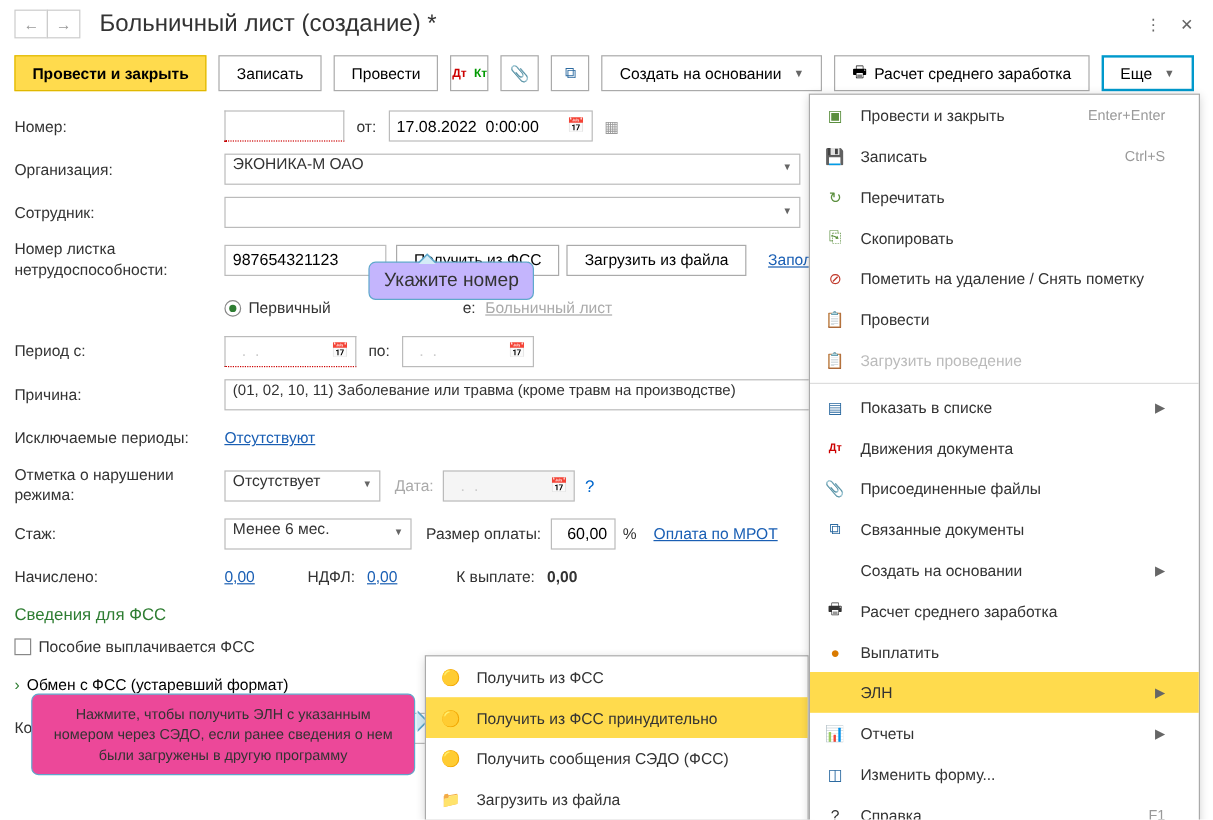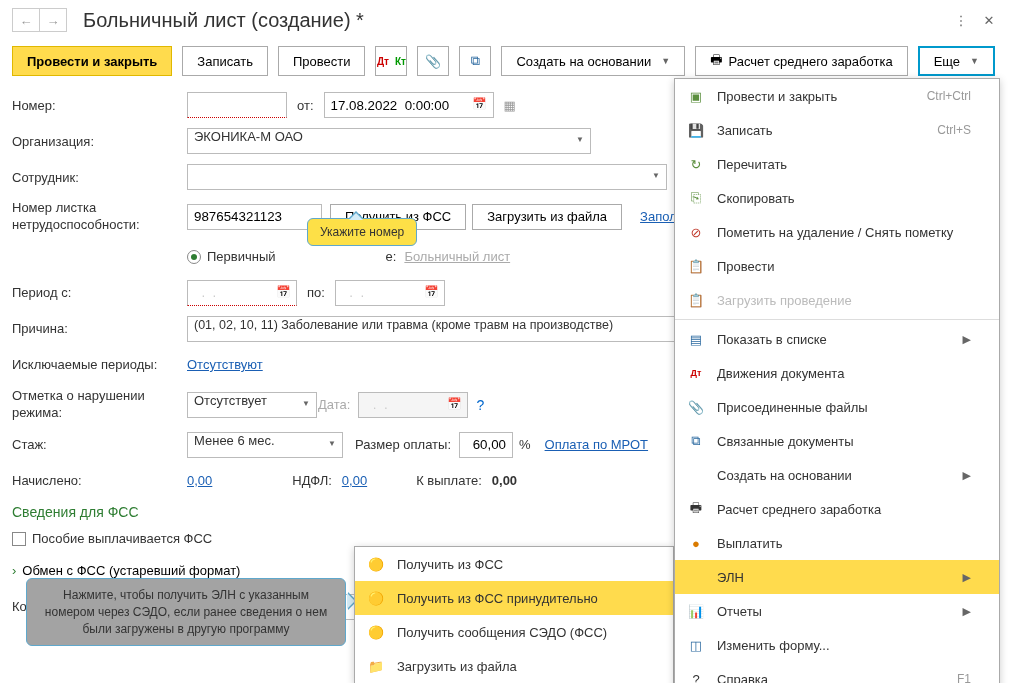--- a/index.html
+++ b/index.html
@@ -30,25 +30,25 @@
 .date-inp .cal-icon { position: absolute; right: 6px; top: 5px; color: #666; font-size: 12px; }
 .link { color: #1a5fb4; text-decoration: underline; cursor: pointer; }
 .link-green { color: #2e7d32; font-size: 14px; }
 .radio { display: inline-flex; align-items: center; gap: 6px; }
 .radio-dot { width: 14px; height: 14px; border: 1px solid #888; border-radius: 50%; display: inline-flex; align-items: center; justify-content: center; }
 .radio-dot.checked::after { content: ''; width: 6px; height: 6px; background: #2e7d32; border-radius: 50%; }
 .chk { width: 14px; height: 14px; border: 1px solid #888; display: inline-block; margin-right: 6px; vertical-align: middle; }
 .disabled-text { color: #aaa; }
 .help-icon { color: #0066cc; font-size: 14px; margin-left: 8px; }
 
-.tooltip1 { position: absolute; left: 307px; top: 218px; background: #fde047; border: 1px solid #5fa8cc; border-radius: 6px; padding: 6px 12px; font-size: 12px; z-index: 5; }
+.tooltip1 { position: absolute; left: 307px; top: 218px; background: #c4b5fd; border: 1px solid #5fa8cc; border-radius: 6px; padding: 6px 12px; font-size: 16px; z-index: 5; }
 .tooltip1::before { content: ''; position: absolute; top: -8px; left: 40px; border: 8px solid transparent; border-bottom-color: #5fa8cc; border-top: none; }
 .tooltip1::after { content: ''; position: absolute; top: -6px; left: 41px; border: 7px solid transparent; border-bottom-color: #d4ecf7; border-top: none; }
 
-.tooltip2 { position: absolute; left: 26px; top: 578px; background: #a3a3a3; border: 1px solid #5fa8cc; border-radius: 6px; padding: 8px 12px; font-size: 12px; text-align: center; max-width: 320px; line-height: 1.4; z-index: 5; }
+.tooltip2 { position: absolute; left: 26px; top: 578px; background: #ec4899; border: 1px solid #5fa8cc; border-radius: 6px; padding: 8px 12px; font-size: 12px; text-align: center; max-width: 320px; line-height: 1.4; z-index: 5; }
 .tooltip2::after { content: ''; position: absolute; right: -10px; top: 14px; border: 8px solid transparent; border-left-color: #d4ecf7; border-right: none; }
 .tooltip2::before { content: ''; position: absolute; right: -12px; top: 13px; border: 9px solid transparent; border-left-color: #5fa8cc; border-right: none; }
 
 .menu { position: absolute; background: #fff; border: 1px solid #aaa; box-shadow: 0 2px 8px rgba(0,0,0,.2); z-index: 10; }
 .menu-item { display: flex; align-items: center; height: 34px; padding: 0 28px 0 12px; cursor: pointer; gap: 12px; }
 .menu-item.active { background: #ffdb4d; }
 .menu-item.disabled { color: #bbb; cursor: default; }
 .menu-item .mi-icon { width: 18px; height: 18px; display: inline-flex; align-items: center; justify-content: center; flex-shrink: 0; }
 .menu-item .mi-text { flex: 1; }
 .menu-item .mi-short { color: #999; font-size: 12px; }
@@ -107,21 +107,21 @@
   <div class="row">
     <span class="lbl">Номер:</span>
     <input class="inp inp-err" style="width: 100px;">
     <span style="margin:0 10px">от:</span>
     <span class="date-inp"><input class="inp" style="width: 170px;" value="17.08.2022  0:00:00"><span class="cal-icon">📅</span></span>
     <span style="margin-left:10px;color:#999">▦</span>
   </div>
 
   <div class="row">
     <span class="lbl">Организация:</span>
-    <div class="sel" style="width:404px"><span>ЭКОНИКА-М ОАО</span></div>
+    <div class="sel" style="width:480px"><span>ЭКОНИКА-М ОАО</span></div>
   </div>
 
   <div class="row">
     <span class="lbl">Сотрудник:</span>
     <div class="sel inp-err" style="width:480px"></div>
   </div>
 
   <div class="row">
     <span class="lbl lbl-multi"><span>Номер листка</span><br><span>нетрудоспособности:</span></span>
     <input class="inp" style="width: 135px;" value="987654321123">
@@ -153,38 +153,38 @@
   </div>
 
   <div class="row">
     <span class="lbl">Исключаемые периоды:</span>
     <span class="link">Отсутствуют</span>
   </div>
 
   <div class="row">
     <span class="lbl lbl-multi"><span>Отметка о нарушении</span><br><span>режима:</span></span>
     <div class="sel" style="width:130px"><span>Отсутствует</span></div>
-    <span style="margin-left:1px;color:#aaa">Дата:</span>
+    <span style="margin-left:12px;color:#aaa">Дата:</span>
     <span class="date-inp" style="margin-left:8px"><input class="inp" style="width: 110px; color: rgb(204, 204, 204); background: rgb(245, 245, 245);" value="  .  .  " disabled=""><span class="cal-icon">📅</span></span>
     <span class="help-icon">?</span>
   </div>
 
   <div class="row">
     <span class="lbl">Стаж:</span>
     <div class="sel" style="width:156px"><span>Менее 6 мес.</span></div>
     <span style="margin-left:12px">Размер оплаты:</span>
     <input class="inp" style="width: 54px; margin-left: 8px; text-align: right;" value="60,00">
     <span style="margin-left:6px">%</span>
     <span class="link" style="margin-left:14px;color:#1a5fb4">Оплата по МРОТ</span>
   </div>
 
   <div class="row">
     <span class="lbl">Начислено:</span>
     <span class="link">0,00</span>
-    <span style="margin-left:80px">НДФЛ:</span>
+    <span style="margin-left:44px">НДФЛ:</span>
     <span class="link" style="margin-left:10px">0,00</span>
     <span style="margin-left:49px">К выплате:</span>
     <span style="margin-left:10px;font-weight:bold">0,00</span>
   </div>
 
   <div style="margin:8px 0 6px">
     <div class="link-green">Сведения для ФСС</div>
   </div>
   <div class="row" style="margin-bottom:6px">
     <span class="chk"></span>
@@ -225,21 +225,21 @@
   <div class="menu-item">
     <span class="mi-icon icon-orange">📁</span>
     <span class="mi-text">Загрузить из файла</span>
   </div>
 </div>
 
 <div class="menu menu-main">
   <div class="menu-item">
     <span class="mi-icon icon-green">▣</span>
     <span class="mi-text">Провести и закрыть</span>
-    <span class="mi-short">Ctrl+Ctrl</span>
+    <span class="mi-short">Enter+Enter</span>
   </div>
   <div class="menu-item">
     <span class="mi-icon icon-blue">💾</span>
     <span class="mi-text">Записать</span>
     <span class="mi-short">Ctrl+S</span>
   </div>
   <div class="menu-item">
     <span class="mi-icon icon-green">↻</span>
     <span class="mi-text">Перечитать</span>
   </div>

